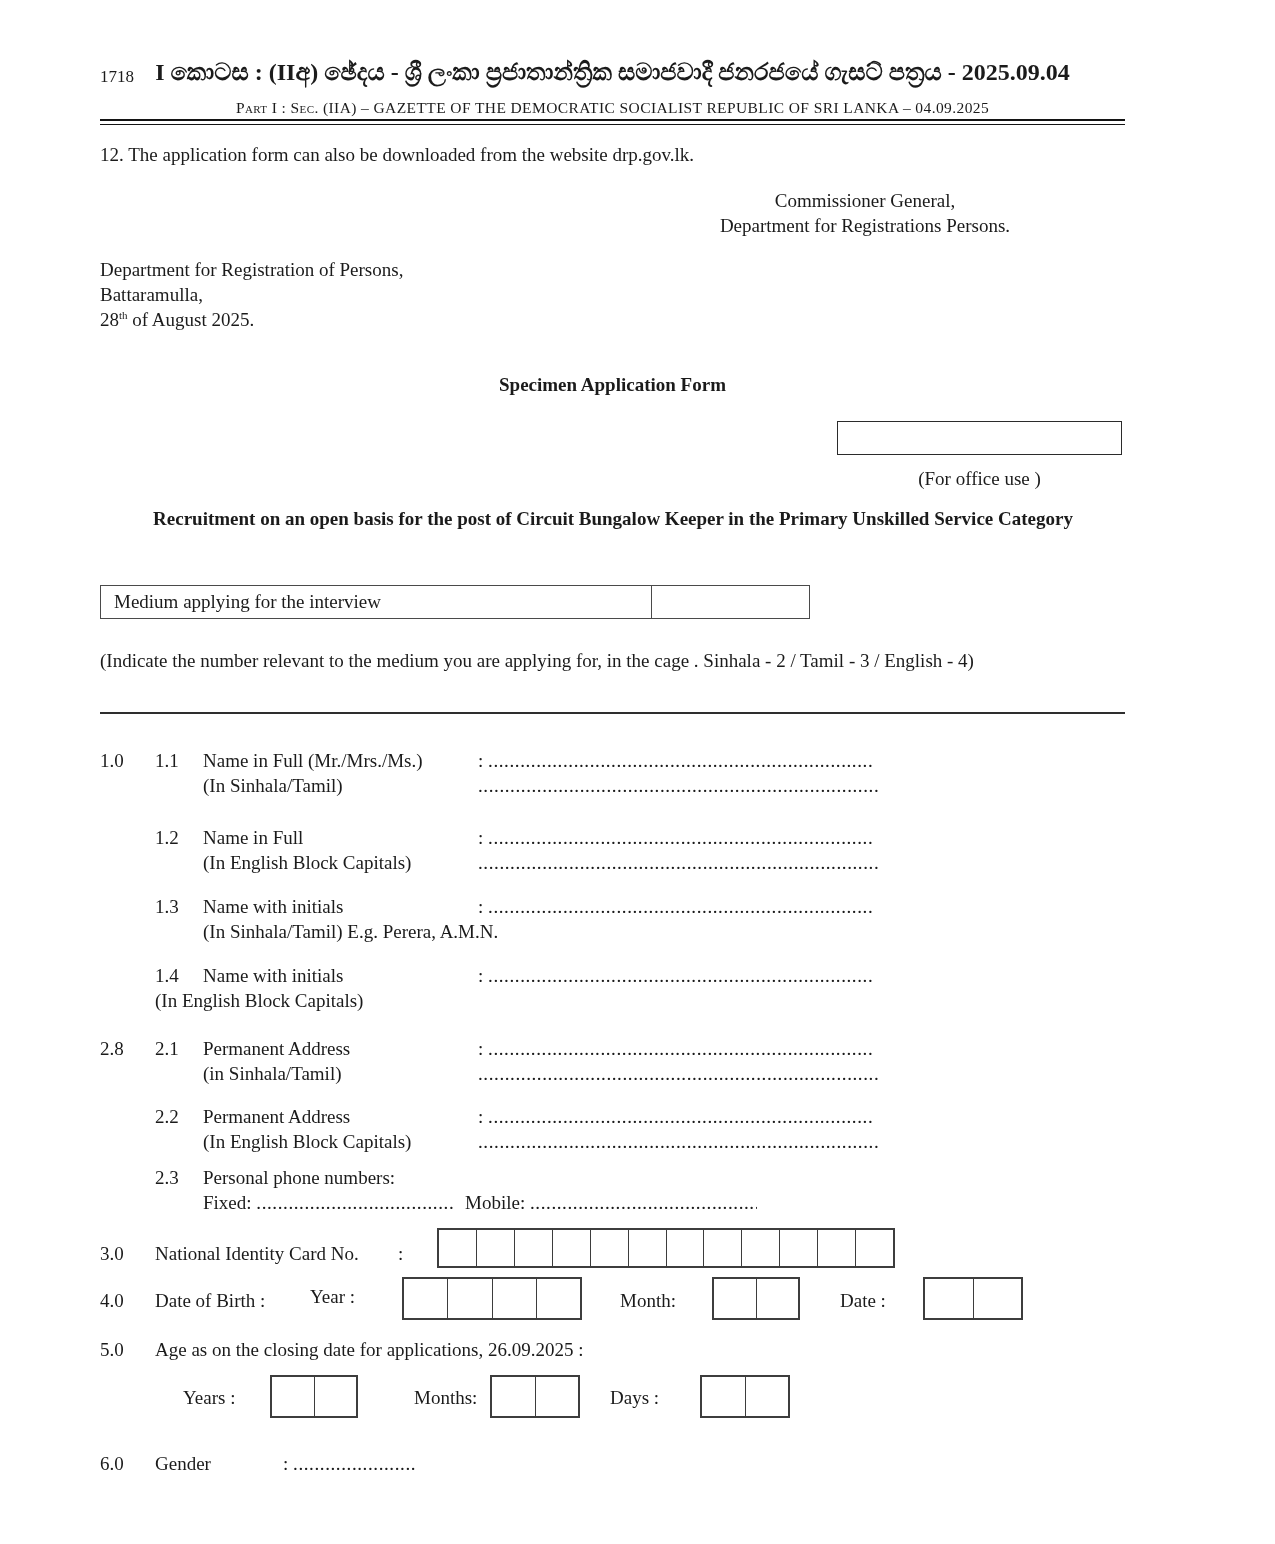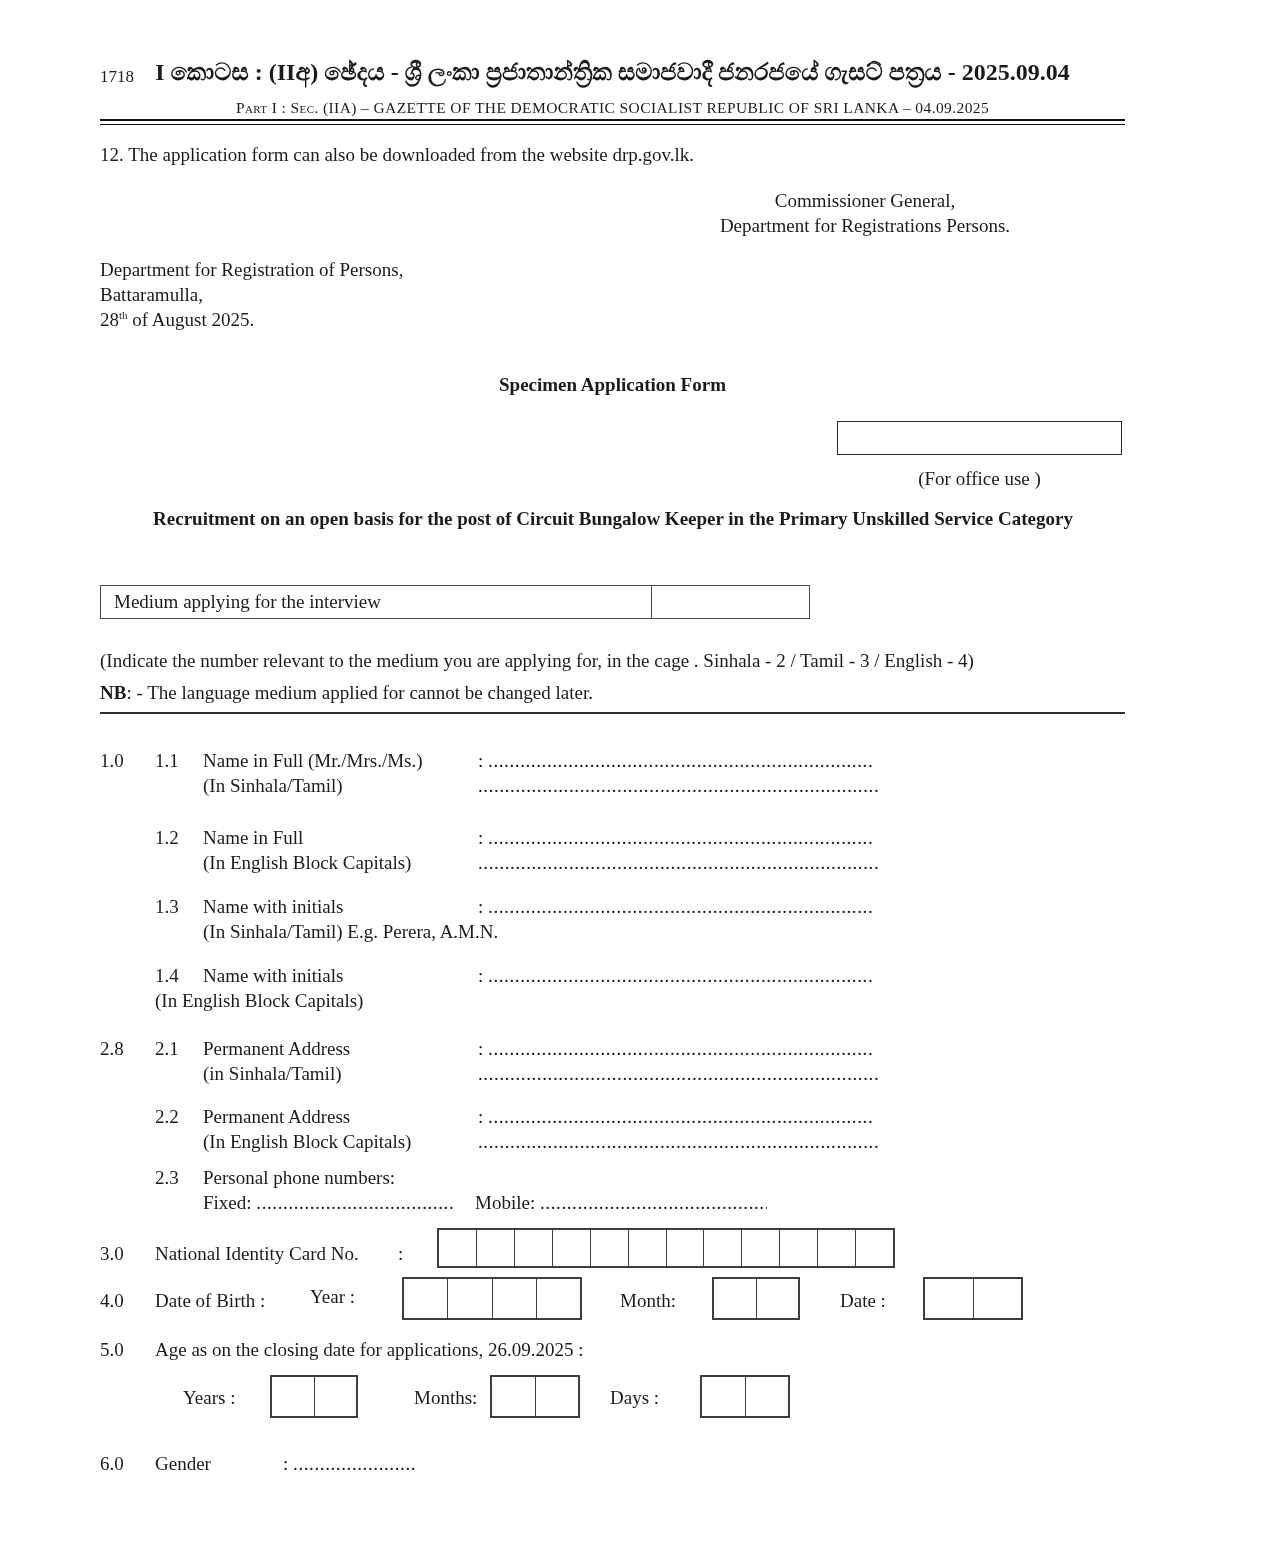--- a/index.html
+++ b/index.html
@@ -74,23 +74,20 @@
   <div class="abs center bold" style="left:98px; top:506px; width:1030px;">
     <div>Recruitment on an open basis for the post of Circuit Bungalow Keeper in the Primary Unskilled Service Category</div>
   </div>
 
   <div class="abs medium-table" style="left:100px; top:585px; width:710px; height:34px;">
     <div class="m-left">Medium applying for the interview</div>
     <div class="m-right"></div>
   </div>
 
   <div class="abs" style="left:100px; top:648px;">(Indicate the number relevant to the medium you are applying for, in the cage . Sinhala - 2 / Tamil - 3 / English - 4)</div>
-  <div class="abs" style="left:100px; top:680px;">
-    <span class="bold">NB</span><span>: - The language medium applied for cannot be changed later.</span>
-  </div>
 
   <div class="abs rule-single" style="left:100px; top:712px; width:1025px;"></div>
 
   <div class="row" style="top:748px; height:52px;">
     <span class="c-sec">1.0</span>
     <span class="c-num">1.1</span>
     <span class="c-lbl">Name in Full (Mr./Mrs./Ms.)</span>
     <span class="c-val"><span>:</span> <span class="dots d388">..........................................................................................................................................................</span></span>
     <span class="c-lbl" style="top:25px;">(In Sinhala/Tamil)</span>
     <span class="c-val" style="top:25px;"><span class="dots d400">..........................................................................................................................................................</span></span>
@@ -134,21 +131,21 @@
     <span class="c-lbl" style="top:25px;">(In English Block Capitals)</span>
     <span class="c-val" style="top:25px;"><span class="dots d400">..........................................................................................................................................................</span></span>
   </div>
 
   <div class="row" style="top:1165px; height:52px;">
     <span class="c-num">2.3</span>
     <span class="c-lbl">Personal phone numbers:</span>
     <span class="c-lbl" style="top:25px;">
       <span>Fixed:</span>
       <span class="dots d198">..........................................................................................................................................................</span>
-      <span style="margin-left:16px;">Mobile:</span>
+      <span style="margin-left:6px;">Mobile:</span>
       <span class="dots d227">..........................................................................................................................................................</span>
     </span>
   </div>
 
   <div class="row" style="top:1241px; height:30px;">
     <span class="c-sec">3.0</span>
     <span class="c-num">National Identity Card No.</span>
     <span style="left:398px;">:</span>
   </div>
   <div class="cage" style="left:437px; top:1228px; width:458px; height:40px;">

